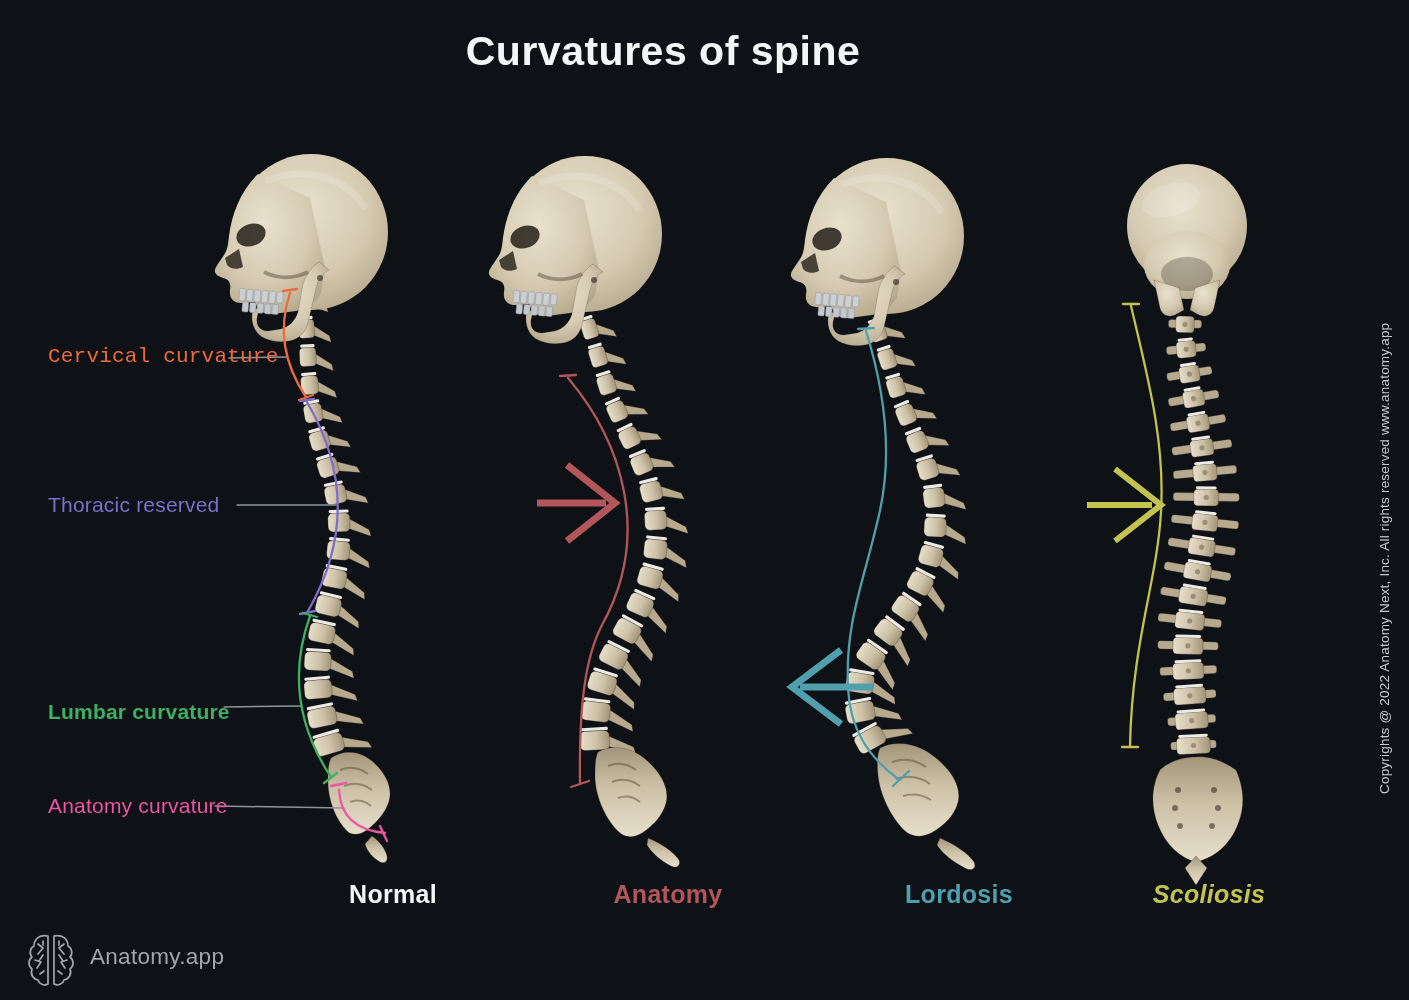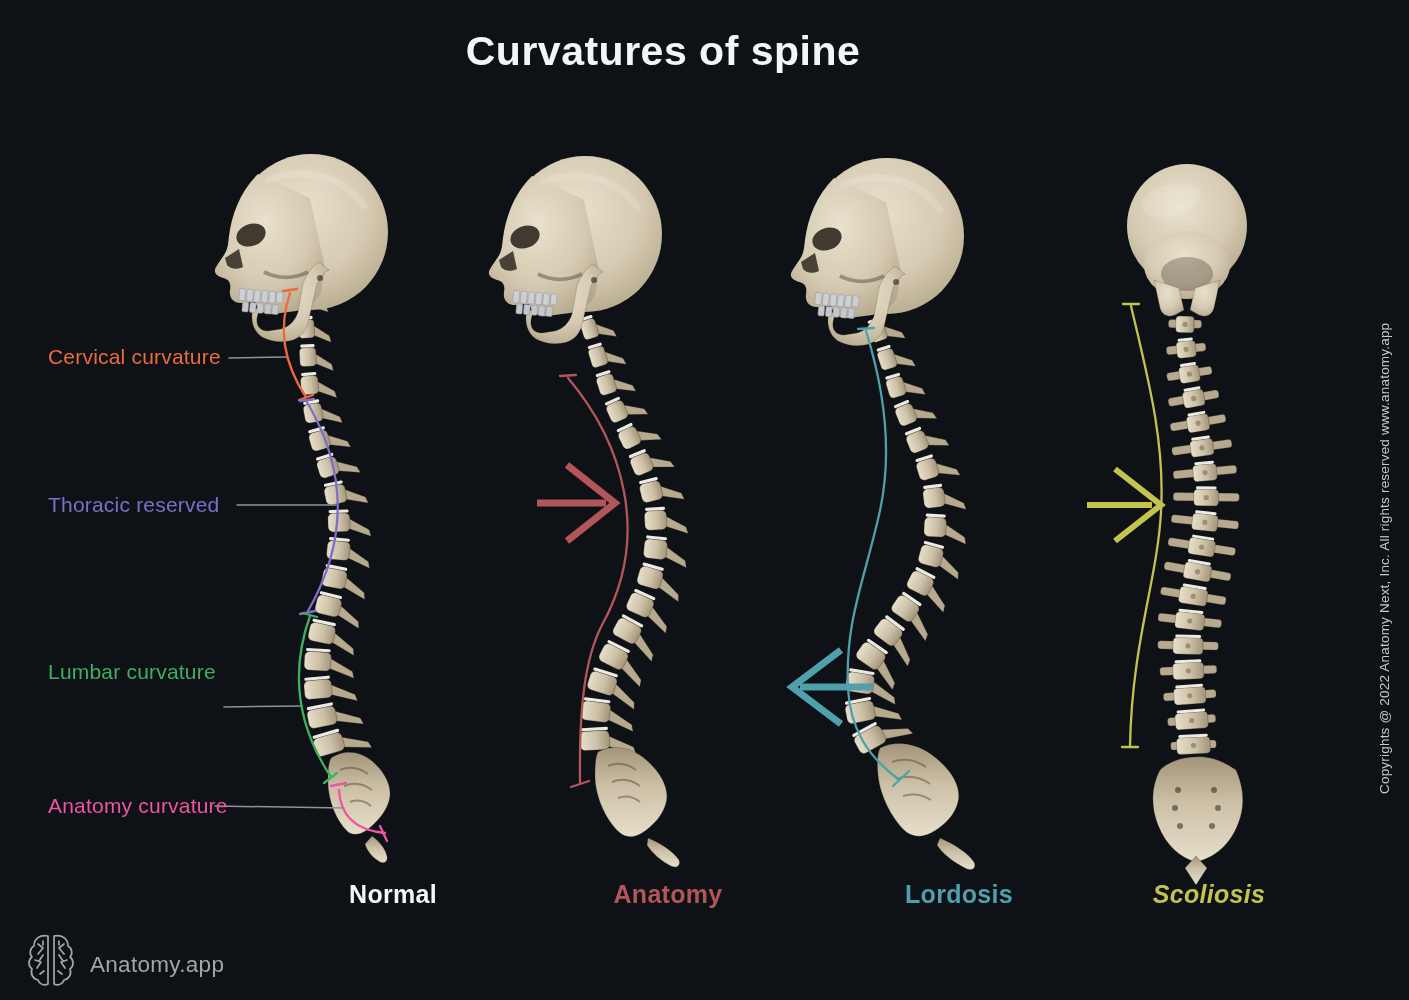--- a/index.html
+++ b/index.html
@@ -10,41 +10,41 @@
   }
   .abs{position:absolute;}
   .page-title{
     top:28px;left:663px;transform:translateX(-50%);
     font-size:41px;font-weight:800;letter-spacing:.5px;
     color:var(--title,#f4f5f7);white-space:nowrap;
   }
   .side-label{
     left:48px;font-size:21px;font-weight:500;letter-spacing:.2px;white-space:nowrap;
   }
-  .lbl-cervical{top:345px;color:var(--cervical);}
+  .lbl-cervical{top:345px;color:var(--cervical);font-family:Liberation Mono, monospace;}
   .lbl-thoracic{top:493px;color:var(--thoracic);}
-  .lbl-lumbar{top:660px;color:var(--lumbar);}
+  .lbl-lumbar{top:700px;color:var(--lumbar);font-weight:bold;}
   .lbl-sacral{top:794px;color:var(--sacral);}
   .fig-name{
     top:880px;transform:translateX(-50%);
     font-size:25px;font-weight:700;letter-spacing:.3px;white-space:nowrap;margin-left:21px;
   }
   .fn-normal{left:372px;color:var(--normal);}
   .fn-kyphosis{left:647px;color:var(--kyphosis);}
   .fn-lordosis{left:938px;color:var(--lordosis);}
   .fn-scoliosis{left:1188px;color:var(--scoliosis);font-style:italic;}
   .copyright{
     left:1377px;top:232px;height:562px;width:24px;
     writing-mode:vertical-rl;transform:rotate(180deg);
     font-size:13.5px;letter-spacing:.2px;color:var(--copyright,#c8c9ce);
     white-space:nowrap;
   }
   .brand-text{
     left:90px;top:944px;font-size:22.5px;font-weight:500;
-    color:var(--brand,#a4a5aa);letter-spacing:.3px;margin-top:8px;
+    color:var(--brand,#a4a5aa);letter-spacing:.3px;
   }
   svg#scene{position:absolute;left:0;top:0;}
   
   .vert{fill:url(#boneG);stroke:rgba(40,32,20,.45);stroke-width:.6;}
   .proc{fill:#b6a98d;stroke:rgba(40,32,20,.4);stroke-width:.6;}
   .disc{fill:#eceae3;}
   .spin{fill:#9c8f74;}
   .sacrum{fill:url(#boneG);stroke:rgba(40,32,20,.35);stroke-width:.7;}
   .ridge{fill:none;stroke:rgba(90,78,58,.5);stroke-width:2;}
   .for{fill:rgba(45,38,25,.55);}

